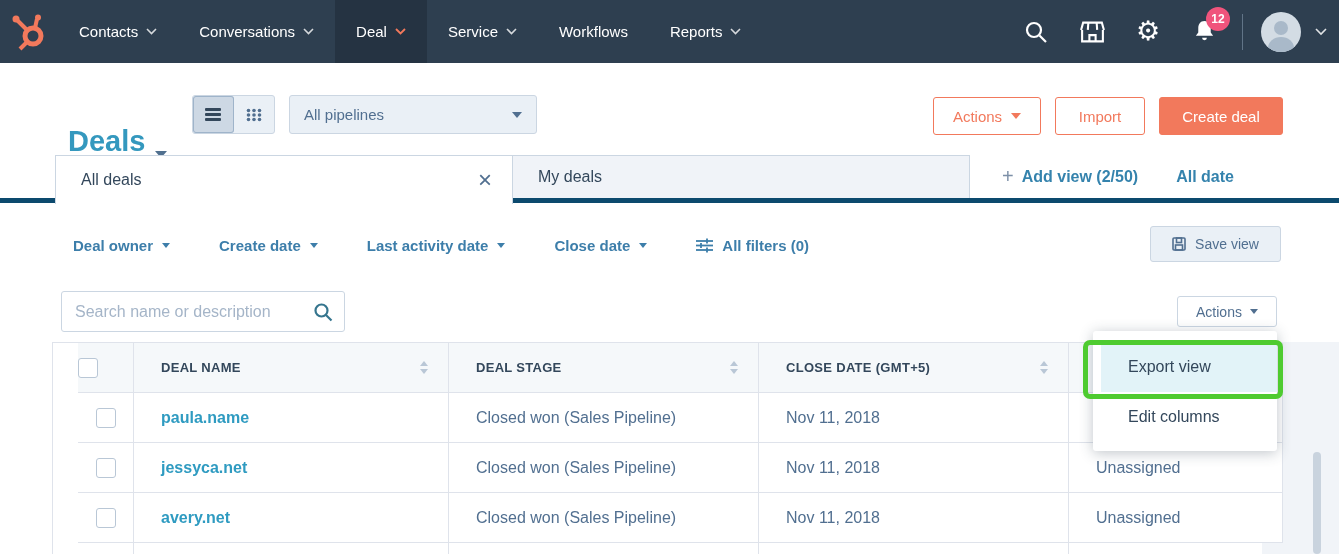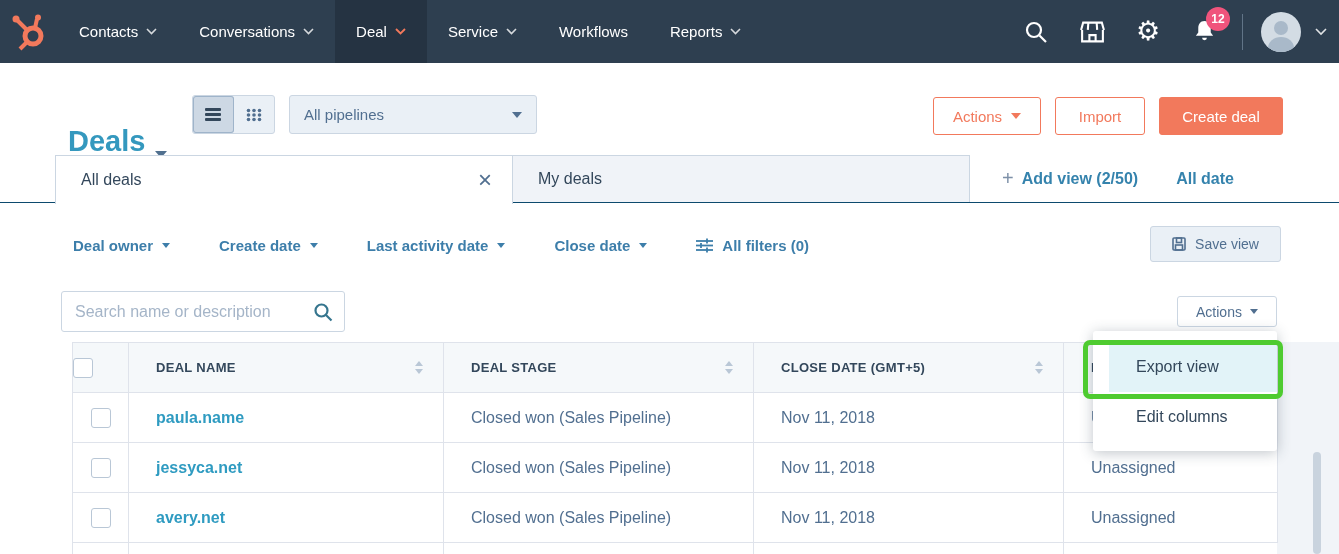--- a/index.html
+++ b/index.html
@@ -49,21 +49,21 @@
   .btn-outline { background:#fff; border:1px solid #f2795c; color:#f2795c; }
   .btn-solid { background:#f2795c; border:1px solid #f2795c; color:#fff; }
   .btn-actions-hdr { width:108px; height:38px; gap:9px; }
   .btn-import { width:90px; height:38px; }
   .btn-create { width:124px; height:38px; }
   .caret-orange { width:0; height:0; border-left:5px solid transparent; border-right:5px solid transparent;
                   border-top:6px solid #f2795c; }
 
   
   .tabs-row { position:absolute; top:155px; left:0; width:100%; height:48px;
-              border-bottom:1px solid #0c4a6e; display:flex; }
+              border-bottom:5px solid #0c4a6e; display:flex; }
   .tabs-spacer { width:55px; }
   .tab { font-size:16px; color:#33475b; display:flex; align-items:center; cursor:pointer; }
   .tab.active { width:458px; background:#fff; border:1px solid #cbd6e2; border-bottom:none;
                 height:49px; z-index:2; padding-left:25px; justify-content:space-between; }
   .tab.inactive { width:457px; background:#f0f3f8; border-top:1px solid #cbd6e2;
                   border-right:1px solid #cbd6e2; padding-left:25px; }
   .tab-close { font-size:24px; color:#516f90; margin-right:20px; line-height:1; cursor:pointer; }
   .tabs-links { display:flex; align-items:center; gap:38px; padding-left:32px; }
   .tab-link { color:#3583ad; font-size:16px; font-weight:600; cursor:pointer; display:flex; align-items:center; gap:8px; }
   .plus-glyph { color:#7d90a8; font-size:20px; font-weight:400; }
@@ -91,41 +91,41 @@
   .tbl-actions { position:absolute; left:1177px; top:296px; width:100px; height:31px;
                  background:#fff; border:1px solid #cbd6e2; border-radius:3px;
                  color:#516f90; font-size:14px; display:flex; align-items:center; justify-content:center; gap:8px; cursor:pointer; }
   .caret-gray { width:0; height:0; border-left:4px solid transparent; border-right:4px solid transparent;
                 border-top:5px solid #516f90; }
 
   
   .gutter { position:absolute; left:1262px; top:342px; width:77px; height:212px; background:#f1f4f8; }
   .v-scrollbar { position:absolute; left:1313px; top:452px; width:8px; height:102px;
                  background:#c9d3de; border-radius:4px; }
-  .deal-table { position:absolute; left:72px; top:342px; width:1205px;
-                border-left:1px solid #dfe3eb; border-top:1px solid #dfe3eb; }
+  .deal-table { position:absolute; left:52px; top:342px; width:1205px;
+                border-left:1px solid #dfe3eb; border-top:1px solid #dfe3eb;padding-left:25px; }
   .t-row { display:grid; grid-template-columns:56px 315px 310px 310px 214px; height:50px; }
   .t-row.partial { height:12px; overflow:hidden; }
   .t-cell { border-right:1px solid #dfe3eb; border-bottom:1px solid #dfe3eb;
             display:flex; align-items:center; padding-left:27px; font-size:16px; color:#516f90;
             background:#fff; white-space:nowrap; overflow:hidden; }
   .t-head .t-cell { background:#f5f8fa; color:#33475b; font-size:13px; font-weight:600;
                     letter-spacing:.3px; justify-content:space-between; padding-right:20px; }
   .cb-cell { justify-content:center; padding-left:0; }
   .checkbox { width:20px; height:20px; background:#fff; border:1px solid #b9c7d6; border-radius:3px; cursor:pointer; }
   .deal-link { color:#2f9bc1; font-weight:600; cursor:pointer; }
   .sort { display:flex; flex-direction:column; gap:3px; cursor:pointer; }
   .sort .up { width:0; height:0; border-left:4px solid transparent; border-right:4px solid transparent;
               border-bottom:5px solid #b9c7d6; }
   .sort .down { width:0; height:0; border-left:4px solid transparent; border-right:4px solid transparent;
                 border-top:5px solid #b9c7d6; }
 
   
   .menu { position:absolute; left:1093px; top:331px; width:184px; background:#fff; border-radius:3px;
-          box-shadow:0 2px 14px rgba(45,62,80,.3); padding:11px 0 9px 16px; z-index:5; }
+          box-shadow:0 2px 14px rgba(45,62,80,.3); padding:11px 0 9px 8px; z-index:5; }
   .menu-item { height:50px; display:flex; align-items:center; padding-left:27px;
                font-size:16px; color:#33475b; cursor:pointer; background:#fff; }
   .menu-item.highlighted { background:#e2f3f8; }
   .green-box { position:absolute; left:1083px; top:340px; width:200px; height:59px;
                border:5px solid #4ecb30; border-radius:7px; z-index:6; pointer-events:none; }
 </style>
 </head>
 <body>
 
 <div id="app">

